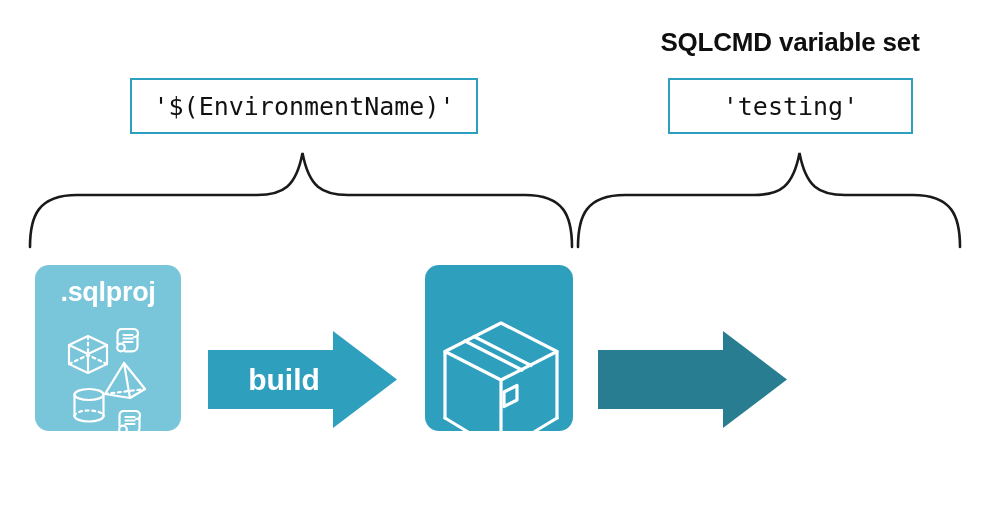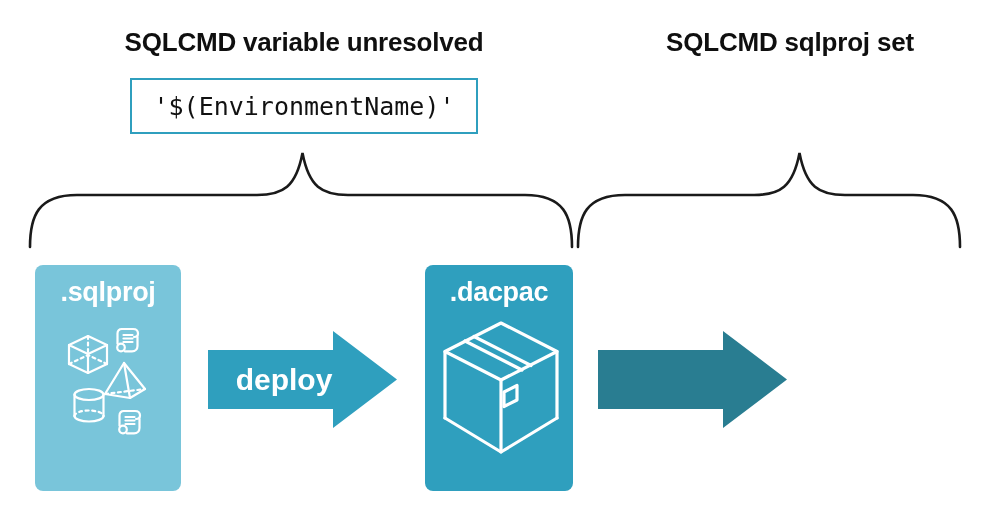--- a/index.html
+++ b/index.html
@@ -28,21 +28,21 @@
   .overlay{position:absolute;left:0;top:0;width:1000px;height:522px;pointer-events:none;}
   .brace{fill:none;stroke:var(--brace,#1a1a1a);stroke-width:2.6;stroke-linecap:round;}
   .arrow-build{fill:var(--teal,#2F9FBE);}
   .arrow-deploy{fill:var(--dark-teal,#297D91);}
   .arrow-label{
     position:absolute;top:380px;transform:translate(-50%,-50%);
     font-weight:700;font-size:30px;color:var(--node-text,#fff);white-space:nowrap;
   }
   #label-build{left:284px;}
   #label-deploy{left:674px;}
-  .node{position:absolute;top:265px;height:226px;border-radius:8px;}
+  .node{position:absolute;top:265px;height:166px;border-radius:14px;}
   #node-sqlproj{left:35px;width:146px;background:var(--light-blue,#79C5DA);}
   #node-dacpac{left:425px;width:148px;background:var(--teal,#2F9FBE);}
   #node-database{left:812px;width:151px;background:var(--dark-teal,#297D91);}
   .node-label{
     position:absolute;top:13px;left:0;right:0;text-align:center;
     font-weight:700;font-size:27px;line-height:1.1;color:var(--node-text,#fff);
     white-space:nowrap;letter-spacing:-0.3px;
   }
   .icon-svg{position:absolute;}
   .ln{fill:none;stroke:#fff;stroke-linecap:round;stroke-linejoin:round;}
@@ -50,37 +50,39 @@
   .w32{stroke-width:3.2;}
   .w34{stroke-width:3.4;}
   .dash{stroke-dasharray:3 3.5;}
   .dot{fill:#fff;stroke:none;}
 </style>
 </head>
 <body>
 
 <div class="canvas">
 
-  <div class="heading" id="h-left">SQLCMD variable unresolved</div>
-  <div class="heading" id="h-right">SQLCMD sqlproj set</div>
+  <div class="heading" id="h-right">SQLCMD variable set</div>
 
   <div class="codebox" id="code-left">
     <span class="code">'$(EnvironmentName)'</span>
+  </div>
+  <div class="codebox" id="code-right">
+    <span class="code">'testing'</span>
   </div>
 
   <svg class="overlay" viewBox="0 0 1000 522">
     <path class="brace" d="M30,247 C30,216 38,195 77,195 L257,195 C283,195 296,187 302.5,153
          C309,187 322,195 348,195 L525,195 C564,195 572,216 572,247"></path>
     <path class="brace" d="M578,247 C578,216 586,195 625,195 L754,195 C780,195 793,187 799.5,153
          C806,187 819,195 845,195 L913,195 C952,195 960,216 960,247"></path>
     <polygon class="arrow-build" points="208,350 333,350 333,331 397,379.5 333,428 333,409 208,409"></polygon>
     <polygon class="arrow-deploy" points="598,350 723,350 723,331 787,379.5 723,428 723,409 598,409"></polygon>
   </svg>
 
-  <div class="arrow-label" id="label-build">deploy</div>
+  <div class="arrow-label" id="label-build">build</div>
 
   <div class="node" id="node-sqlproj">
     <div class="node-label">.sqlproj</div>
     <svg class="icon-svg" style="left:28px;top:59px;width:86px;height:114px" viewBox="0 0 86 114">
 
       <g transform="translate(4,10)">
         <path class="ln w22" d="M21,2 L40,11 L21,20 L2,11 Z"></path>
         <path class="ln w22" d="M2,11 L2,30 L21,39 L40,30 L40,11"></path>
         <path class="ln w22" d="M21,20 L21,39"></path>
         <path class="ln w22 dash" d="M21,2 L21,21 M2,30 L21,21 M40,30 L21,21"></path>
@@ -113,21 +115,20 @@
         <path class="ln w22" d="M9,2 H20 C23.5,2 25,4 25,6.5 C25,9 23,10 21,10"></path>
         <path class="ln w22" d="M9,2 C6,2 4.5,4 4.5,6.5 V16.8"></path>
         <circle class="ln w22" cx="8" cy="20.5" r="3.8"></circle>
         <path class="ln w22" d="M11.8,24.3 H19 C22.5,24.3 24.5,22 24.5,19 V10"></path>
         <path class="ln w22" d="M10.5,8 H19.5 M10.5,11.5 H19.5 M10.5,15 H19.5"></path>
       </g>
     </svg>
   </div>
 
   <div class="node" id="node-dacpac">
-    <div class="node-label">.dacpac</div>
     <svg class="icon-svg" style="left:16px;top:55px;width:120px;height:136px" viewBox="0 0 120 136">
       <path class="ln w32" d="M60,3 L116,31.5 L60,60 L4,31.5 Z"></path>
       <path class="ln w32" d="M4,31.5 V98 M116,31.5 V98"></path>
       <path class="ln w32" d="M4,98 L60,132 L116,98"></path>
       <path class="ln w32" d="M60,60 V132"></path>
       <path class="ln w32" d="M33,16.5 L90,45.5 M24,21 L81,50"></path>
       <path class="ln w32" d="M63,72 L76,65.5 L76,80 L63,86.5 Z"></path>
     </svg>
   </div>
 

